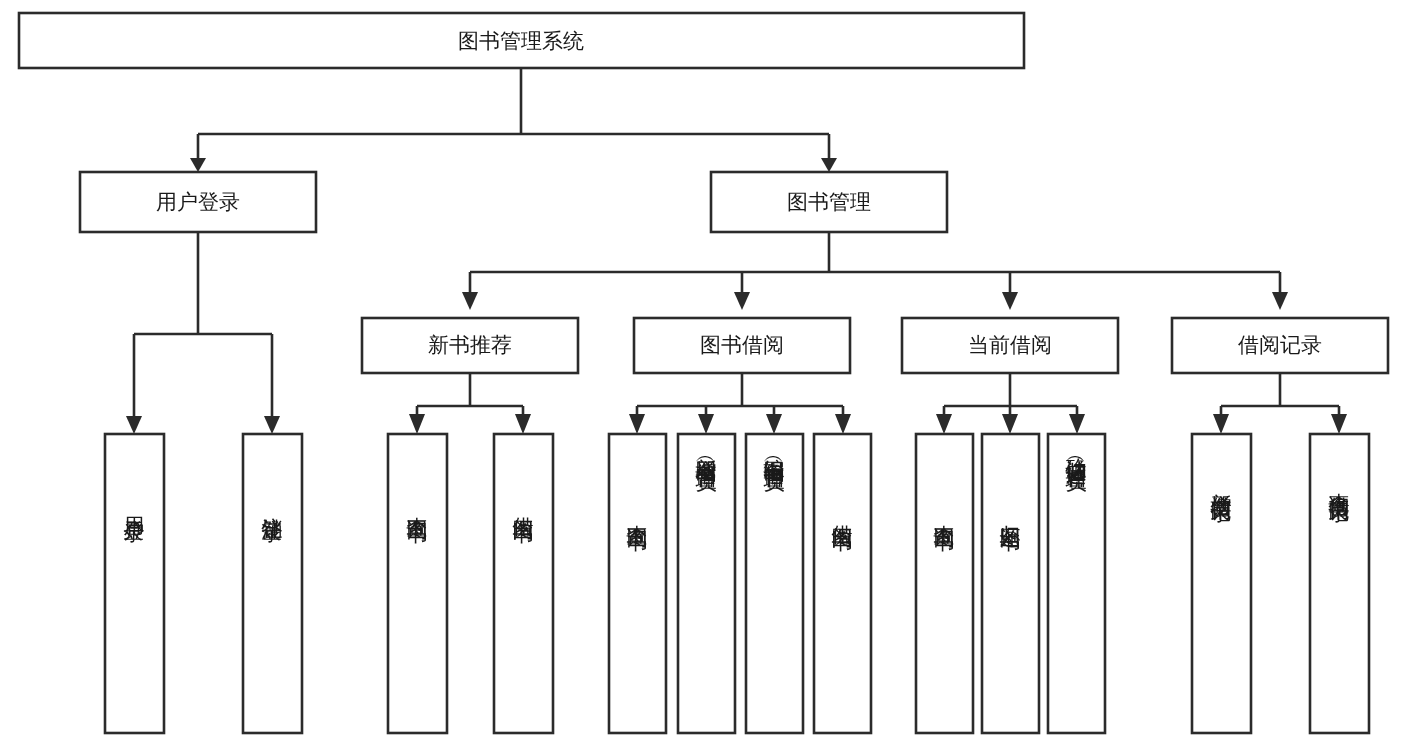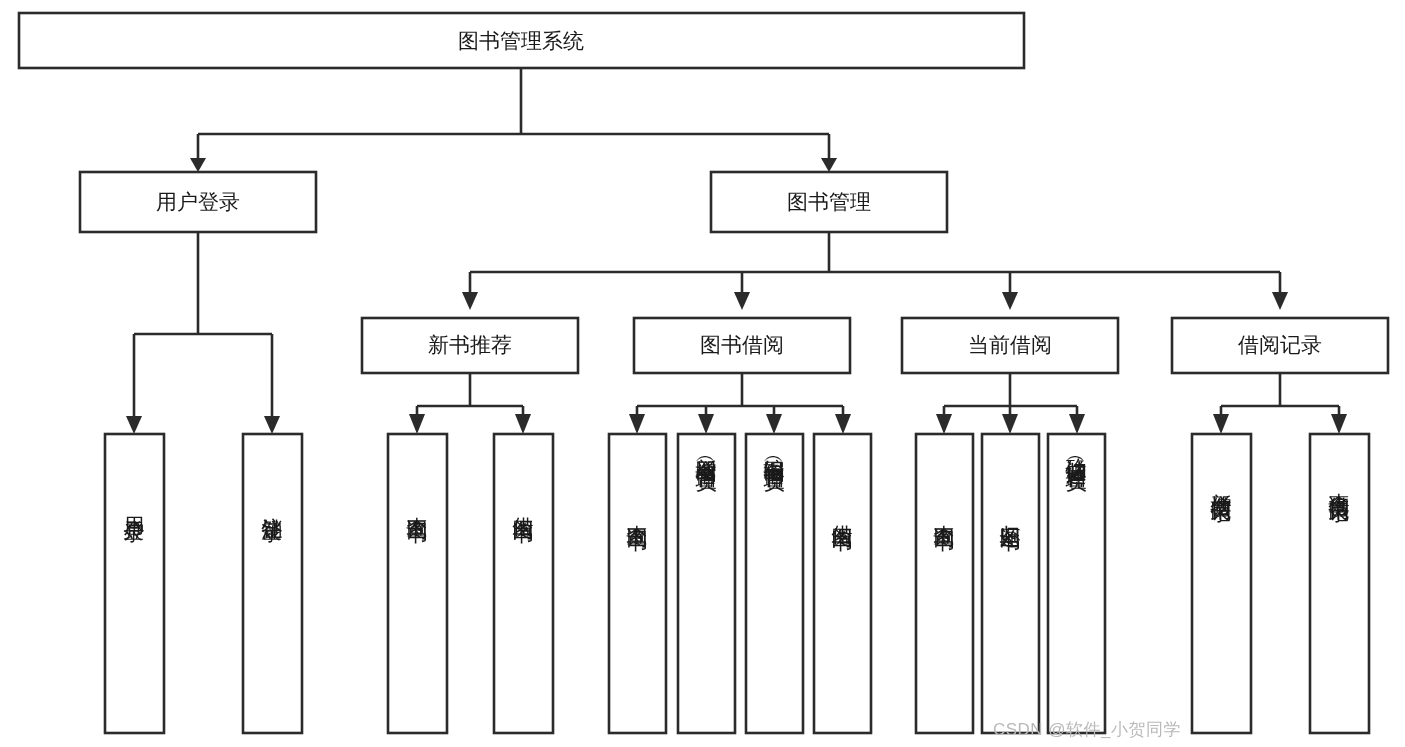--- a/index.html
+++ b/index.html
@@ -249,14 +249,13 @@
     <span class="leaf-label-text">确认归还（管理员）</span>
   </div>
 
   <div class="leaf-label-box" style="left:1192px; top:476px; width:59px; height:257px;">
     <span class="leaf-label-text">新增借阅记录</span>
   </div>
   <div class="leaf-label-box" style="left:1310px; top:476px; width:59px; height:257px;">
     <span class="leaf-label-text">查询借阅记录</span>
   </div>
 
-  <div class="watermark">CSDN @软件_小贺同学</div>
 </div>
 
 </body></html>

